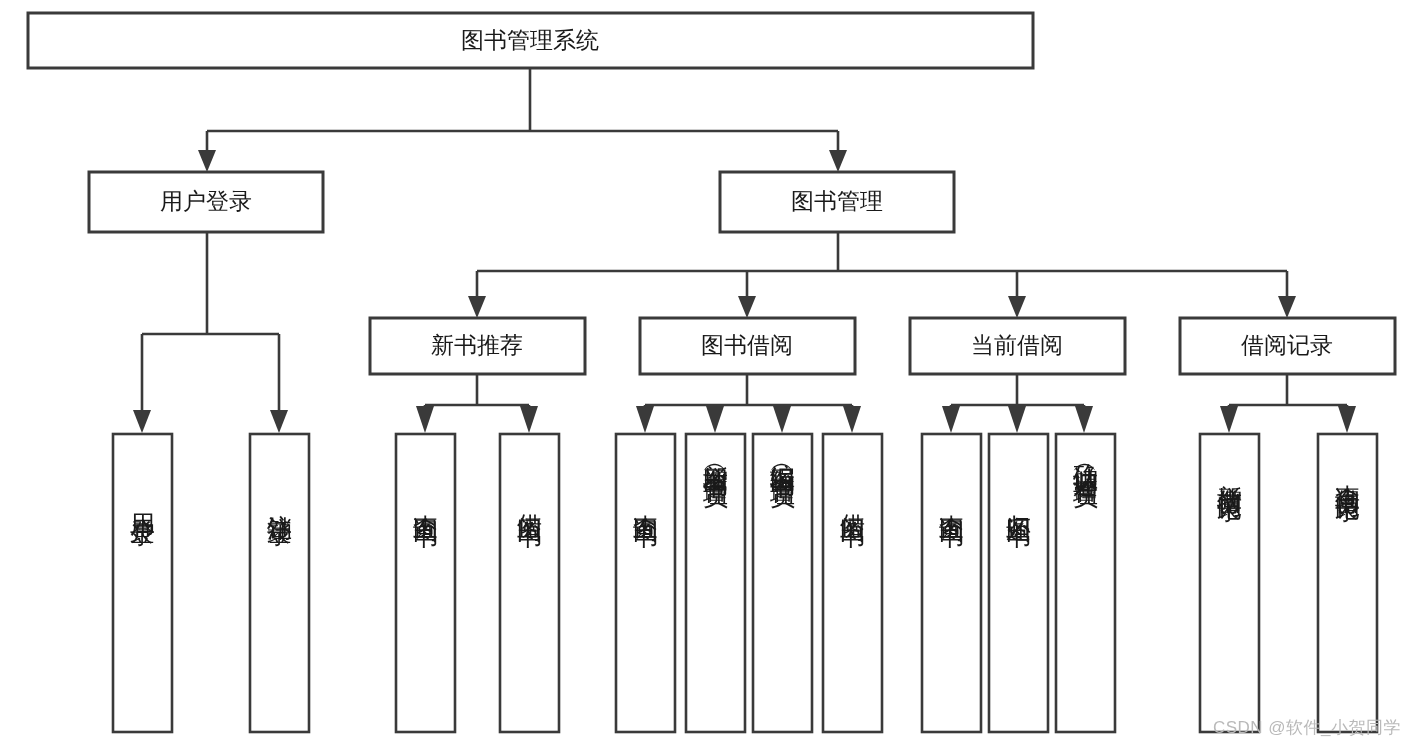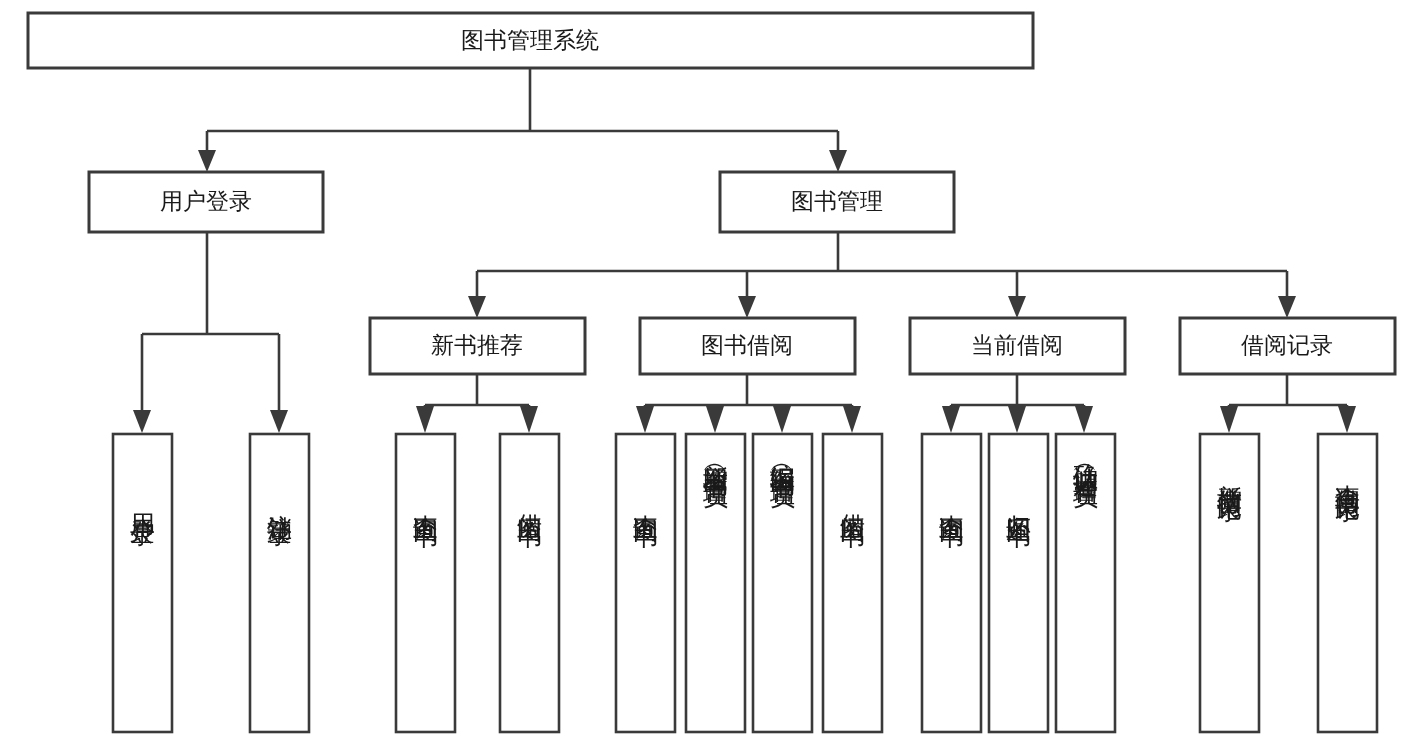--- a/index.html
+++ b/index.html
@@ -228,14 +228,15 @@
     <span class="leaf-text" style="margin-top:10px;">确认归还（管理员）</span>
   </div>
 
   <div class="leaf-label-wrap" style="left:1192px; top:434px; width:59px; height:298px;">
     <span class="leaf-text" style="margin-top:30px;">新增借阅记录</span>
   </div>
   <div class="leaf-label-wrap" style="left:1310px; top:434px; width:59px; height:298px;">
     <span class="leaf-text" style="margin-top:30px;">查询借阅记录</span>
   </div>
 
+  <div class="watermark">CSDN @软件_小贺同学</div>
 
 </div>
 
 </body></html>

